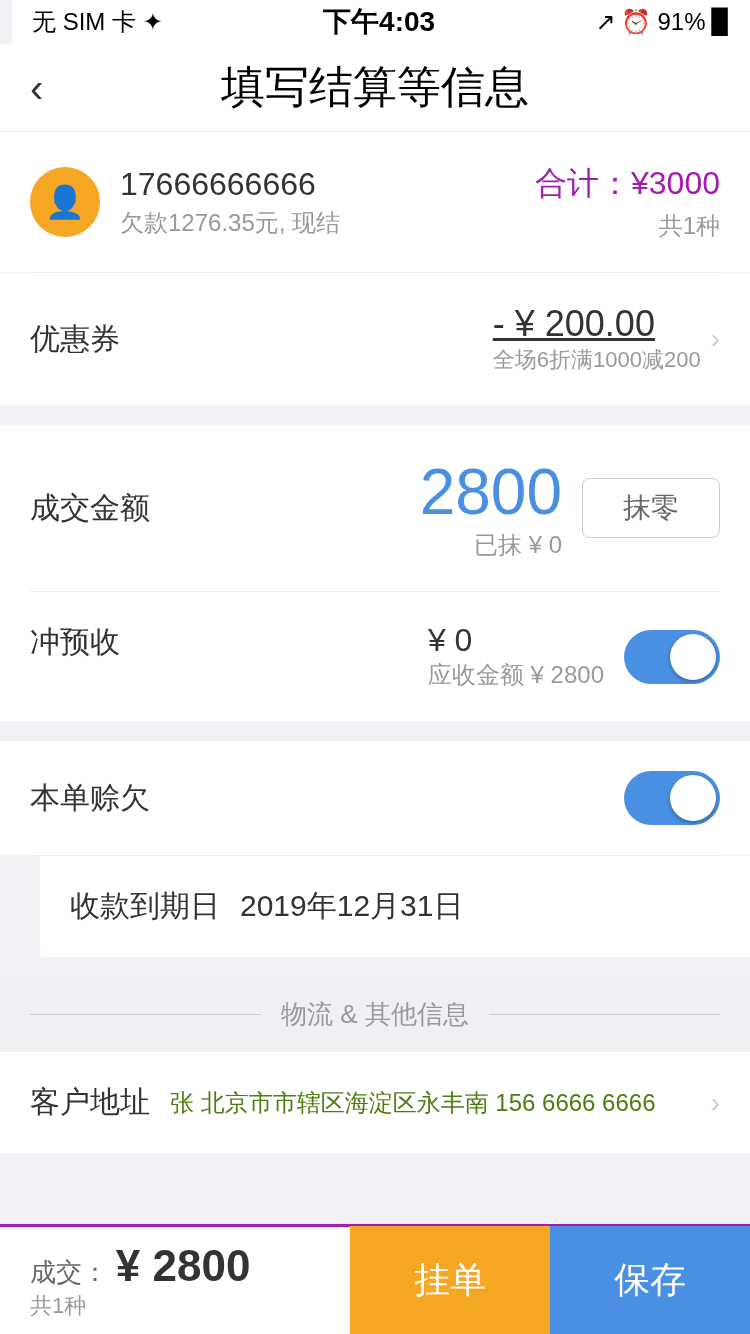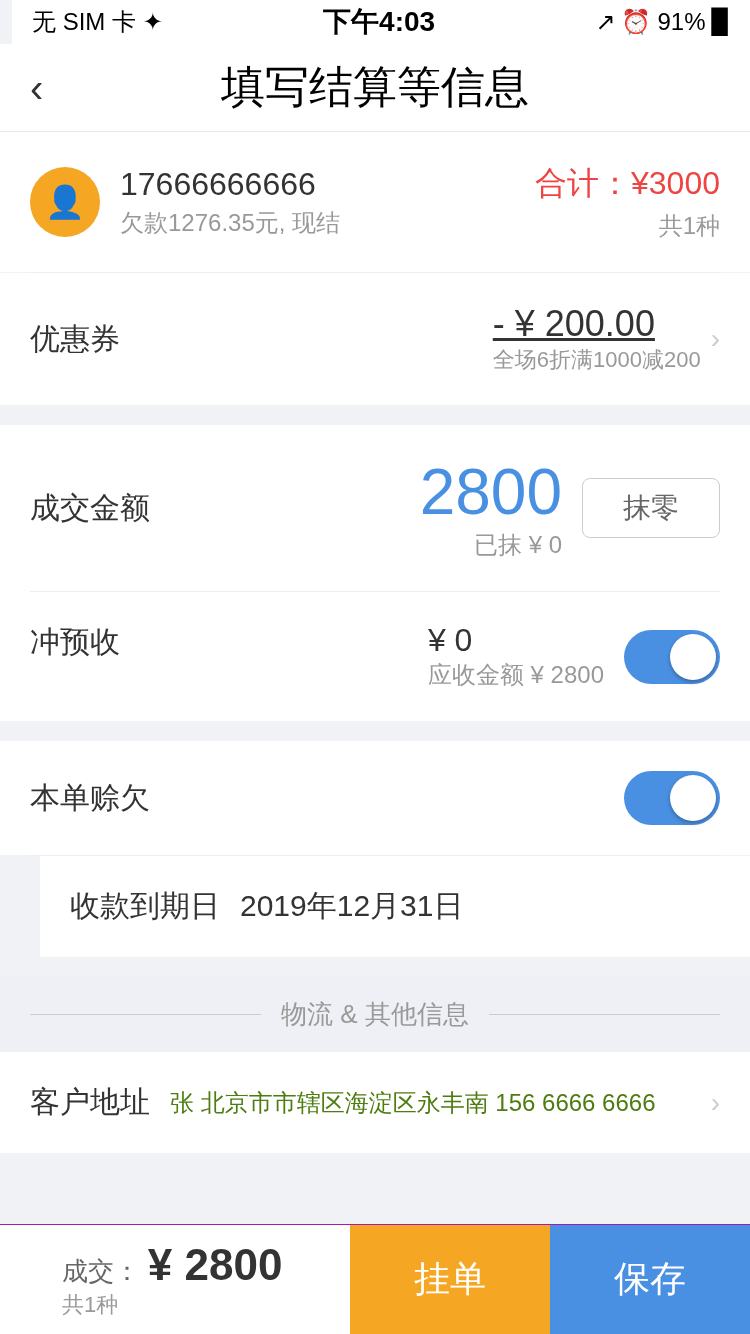--- a/index.html
+++ b/index.html
@@ -77,21 +77,21 @@
       display: flex;
       align-items: center;
       justify-content: center;
       color: #fff;
       font-size: 32px;
     }
     .customer-info {}
     .customer-phone { font-size: 32px; font-weight: 500; color: #333; }
     .customer-sub { font-size: 24px; color: #999; margin-top: 4px; }
     .customer-right { text-align: right; }
-    .total-amount { font-size: 32px; color: #ef4444; font-weight: 500; }
+    .total-amount { font-size: 32px; color: #a21caf; font-weight: 500; }
     .total-count { font-size: 24px; color: #999; margin-top: 4px; }
 
     
     .divider { height: 1px; background: #eee; margin: 0 30px; }
 
     
     .coupon-row {
       background: #fff;
       padding: 30px;
       display: flex;
@@ -217,22 +217,21 @@
     
     .bottom-bar {
       position: fixed;
       bottom: 0;
       left: 0;
       width: 750px;
       height: 110px;
       background: #fff;
       display: flex;
       align-items: center;
-      border-top: 1px solid #a21caf;
-      padding-left: 32px;
+      border-top: 3px solid #a21caf;
     }
     .bottom-summary {
       flex: 1;
       padding: 0 30px;
     }
     .bottom-label { font-size: 26px; color: #666; }
     .bottom-amount { font-size: 44px; font-weight: 600; color: #333; }
     .bottom-count { font-size: 22px; color: #999; }
     .btn-hang {
       width: 200px;

